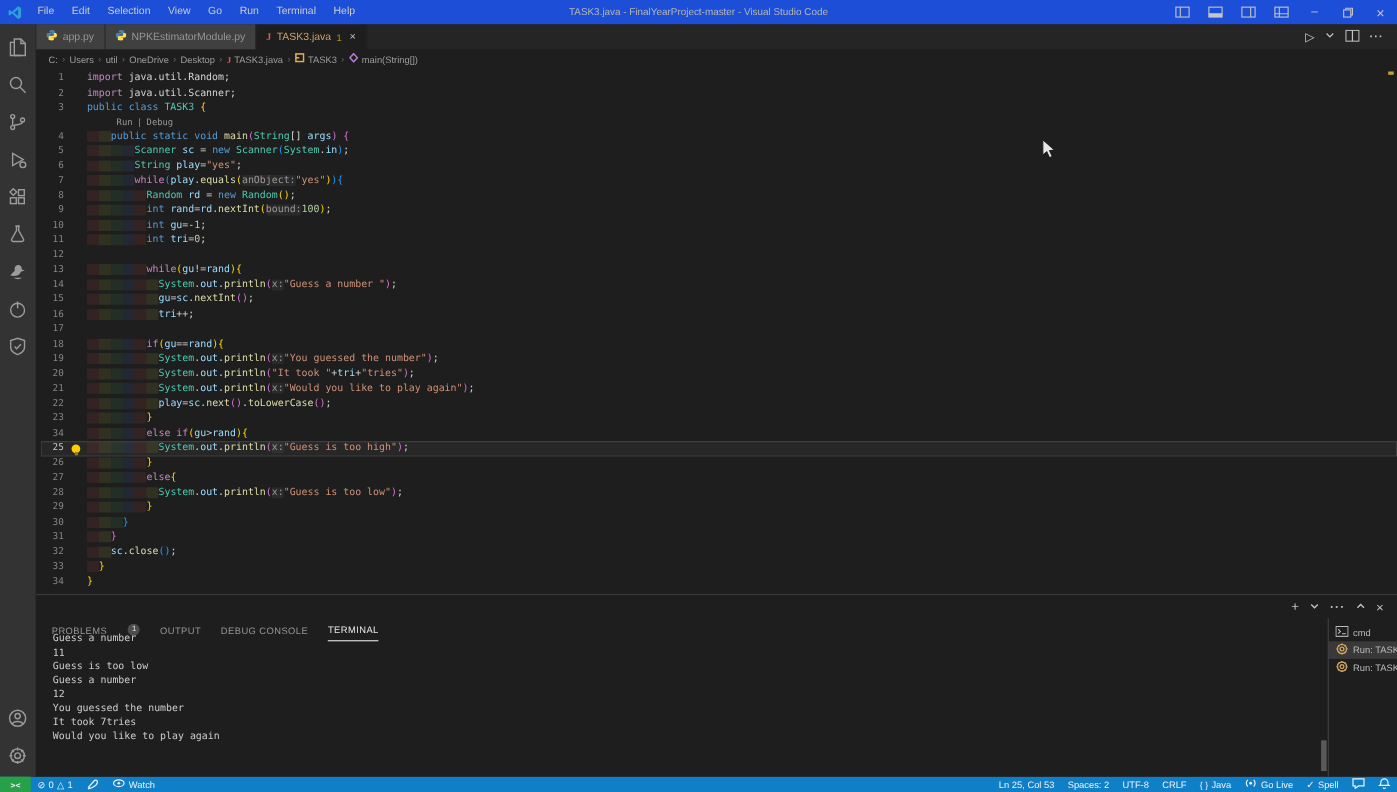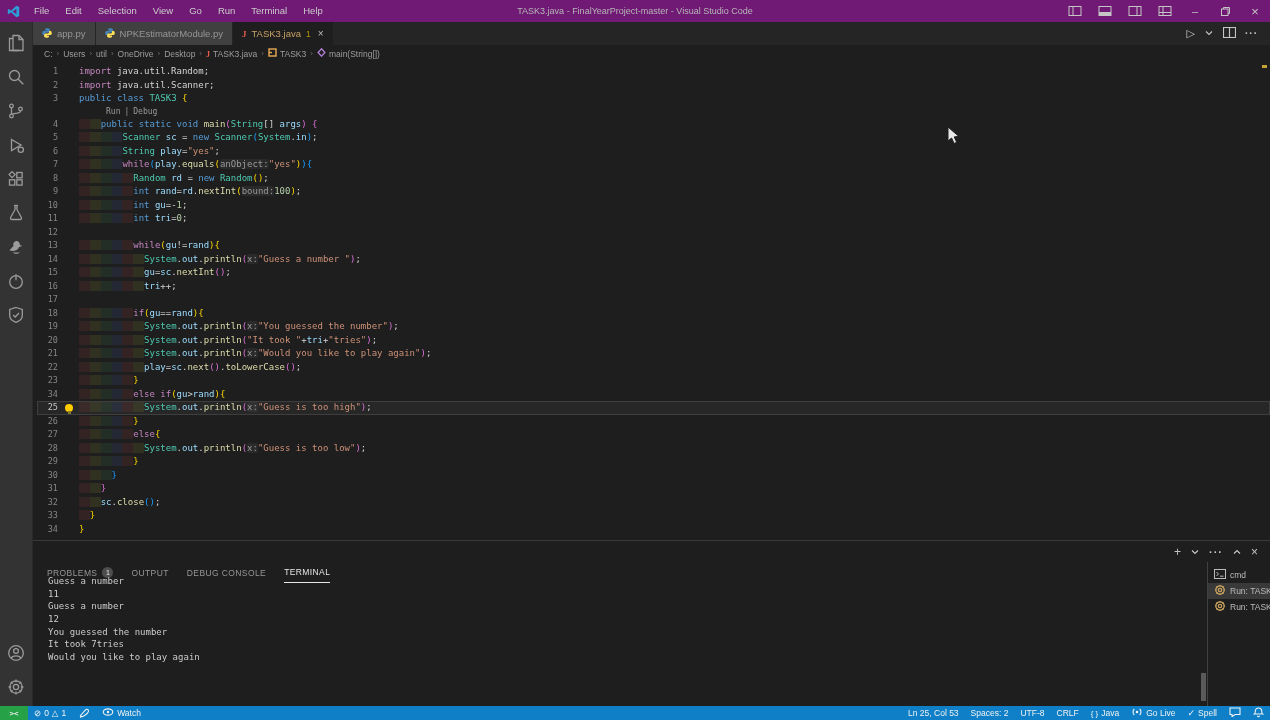--- a/index.html
+++ b/index.html
@@ -3,21 +3,21 @@
 <meta charset="utf-8">
 <style>
   * { box-sizing: border-box; }
   html,body { margin:0; padding:0; }
   body {
     width:1270px; height:720px; overflow:hidden; position:relative;
     background:#1e1e1e; font-family:"Liberation Sans", sans-serif;
     -webkit-font-smoothing:antialiased; cursor:default;
   }
   
-  #titlebar { height:22px; background:#701a75; display:flex; align-items:center; color:#cccccc; font-size:9.5px; position:relative; }
+  #titlebar { height:22px; background:#1d4ed8; display:flex; align-items:center; color:#cccccc; font-size:9.5px; position:relative; }
   #vscode-logo { width:26px; display:flex; justify-content:center; }
   #menubar { display:flex; }
   .menu-item { padding:0 8px; line-height:22px; }
   #window-title { position:absolute; left:50%; transform:translateX(-50%); color:#b6b6b6; font-size:9px; white-space:nowrap; }
   #window-controls { margin-left:auto; display:flex; align-items:center; height:22px; }
   .win-ctl { width:30px; height:22px; display:flex; align-items:center; justify-content:center; color:#c5c5c5; }
   .win-ctl svg { stroke:#c5c5c5; fill:none; stroke-width:1; }
   
   #bodyrow { display:flex; height:684px; }
   #activitybar { width:33px; background:#333333; display:flex; flex-direction:column; align-items:center; padding-top:6px; border-right:1px solid #2a2a2a; }
@@ -59,21 +59,21 @@
   .tk-fn  { color:#dcdcaa; } .tk-var { color:#9cdcfe; } .tk-str { color:#ce9178; }
   .tk-num { color:#b5cea8; } .tk-fg  { color:#d4d4d4; }
   .tk-b1  { color:#ffd700; } .tk-b2  { color:#da70d6; } .tk-b3  { color:#179fff; }
   .tk-hint{ color:#999999; background:rgba(255,255,255,0.055); border-radius:2px; }
   .cl-row { height:12px; line-height:12px; padding-left:69px; font-family:"DejaVu Sans Mono", monospace; font-size:8px; color:#999999; display:flex; gap:4px; }
   #overview-mark { position:absolute; right:3px; top:3px; width:5px; height:3px; background:#c5a332; }
   
   #panel { height:166px; border-top:1px solid #3a3a3a; display:flex; flex-direction:column; background:#1e1e1e; }
   #panel-header { height:21px; display:flex; justify-content:space-between; align-items:center; padding:0 12px 0 14px; }
   #panel-tabs { display:flex; gap:18px; font-size:8.5px; letter-spacing:0.4px; color:#969696; }
-  .panel-tab { display:flex; align-items:center; gap:5px; height:21px;margin-top:42px; }
+  .panel-tab { display:flex; align-items:center; gap:19px; height:21px;margin-top:42px; }
   .panel-tab.active { color:#e7e7e7; border-bottom:1px solid #e7e7e7; }
   .p-badge { background:#4d4d4d; color:#eaeaea; border-radius:50%; width:11px; height:11px; font-size:7px; display:flex; align-items:center; justify-content:center; letter-spacing:0; }
   #panel-actions { display:flex; gap:9px; color:#c5c5c5; font-size:11px; align-items:center; }
   .panel-act svg { stroke:#c5c5c5; fill:none; stroke-width:1.2; }
   #panel-body { flex:1; display:flex; min-height:0; }
   #terminal-output { flex:1; position:relative; padding:13px 0 0 15px; font-family:"DejaVu Sans Mono", monospace; font-size:9px; color:#cccccc; }
   .term-line { height:12.7px; line-height:12.7px; white-space:pre; }
   .term-cursor { display:inline-block; width:5px; height:10px; background:#cccccc; vertical-align:-1px; }
   #term-scroll { position:absolute; right:1px; top:111px; width:5px; height:28px; background:#5a5a5a; }
   #terminal-side { width:63px; border-left:1px solid #414141; padding-top:5px; }
@@ -515,20 +515,21 @@
                 <path d="M2 5.5l3-3 3 3"></path>
               </svg></span>
             <span class="panel-act"><span style="font-size:12px">×</span></span>
           </div>
       </div>
       <div id="panel-body">
         <div id="terminal-output">
           <div id="term-lines">
               <div class="term-line">Guess a number </div>
               <div class="term-line">11</div>
+              <div class="term-line">Guess is too low</div>
               <div class="term-line">Guess a number </div>
               <div class="term-line">12</div>
               <div class="term-line">You guessed the number</div>
               <div class="term-line">It took 7tries</div>
               <div class="term-line">Would you like to play again</div>
               <div class="term-line">&nbsp;</div>
             </div>
           <div id="term-scroll"></div>
         </div>
         <div id="terminal-side">

